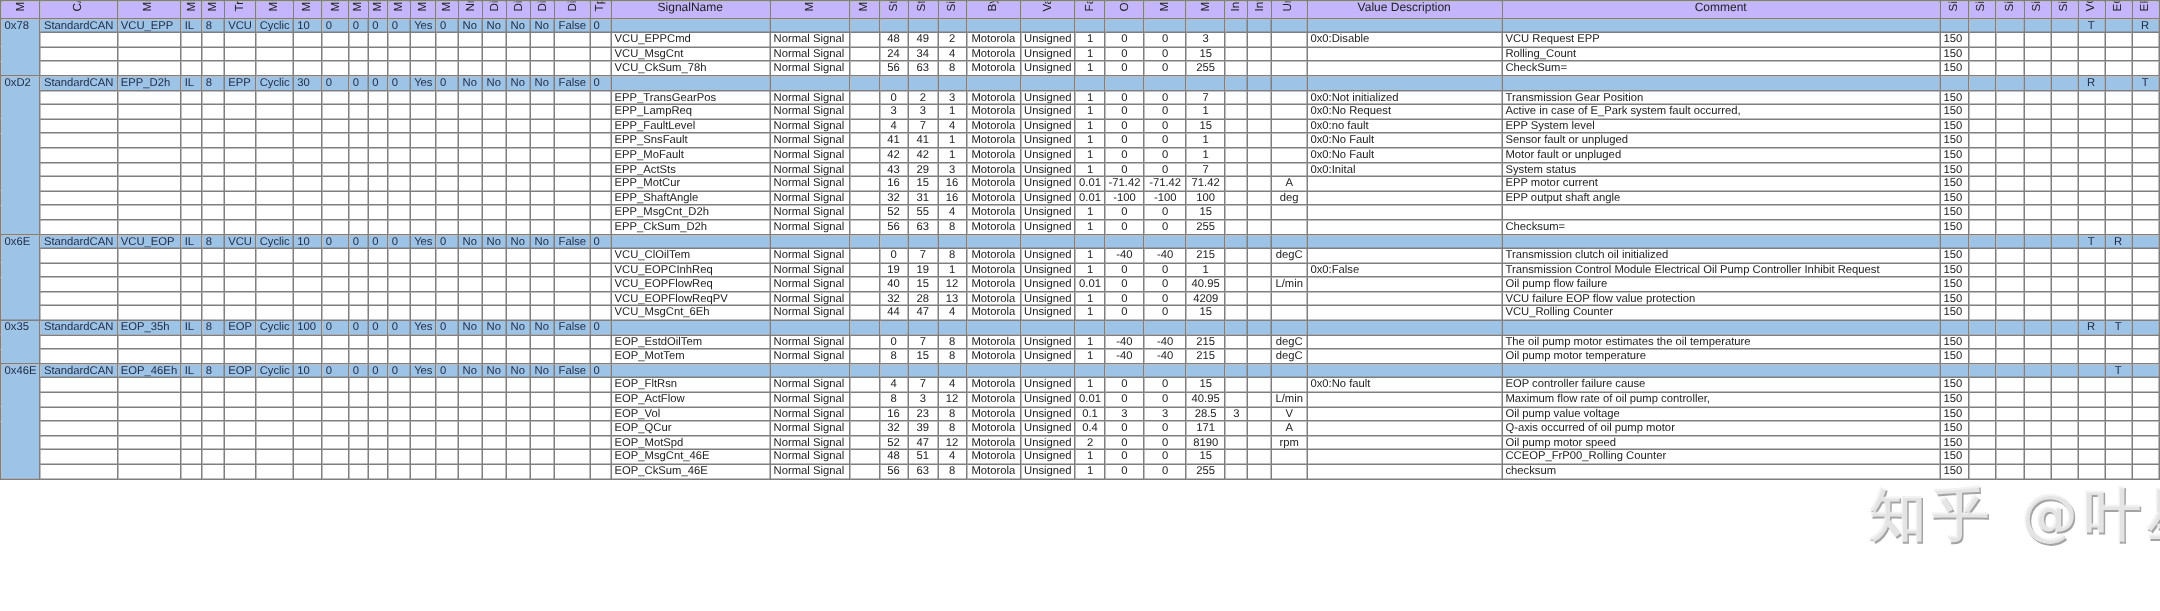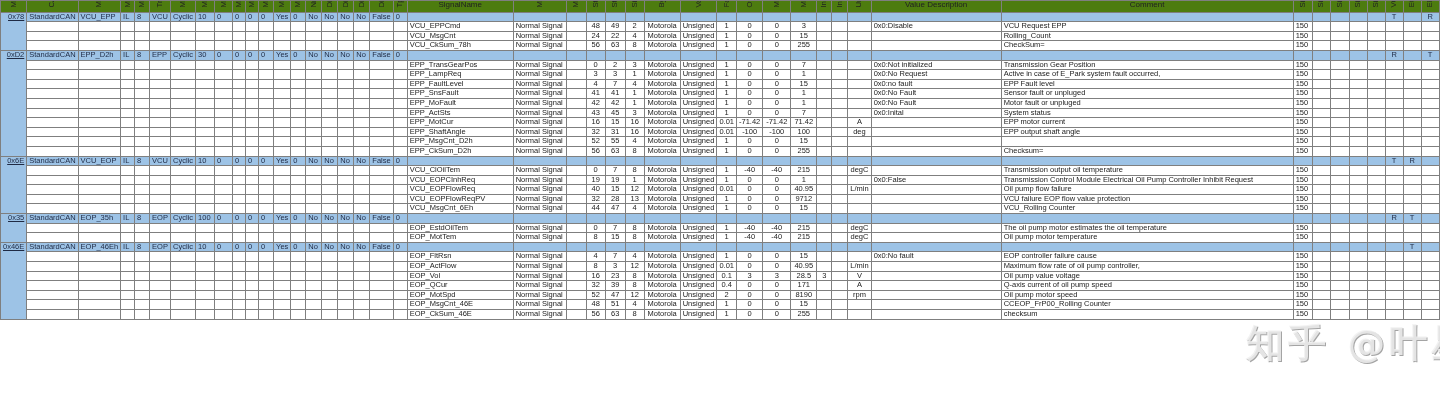--- a/index.html
+++ b/index.html
@@ -3,26 +3,26 @@
 <meta charset="utf-8">
 <style>
   html, body { margin: 0; padding: 0; background: #ffffff; }
   body { width: 1440px; height: 407px; overflow: hidden; position: relative;
          font-family: "Liberation Sans", sans-serif; }
   table.sheet { border-collapse: collapse; table-layout: fixed; position: absolute; left: 0; top: 0; }
   table.sheet td, table.sheet th {
     border: 1px solid #7f7f7f; padding: 0 2px; overflow: hidden; white-space: nowrap;
     font-size: 7.5px; line-height: 8.6px; height: 8.6px; color: #222; font-weight: normal;
   }
-  thead th { background: #4d7c0f; height: 94px; vertical-align: bottom; position: relative; padding: 0; margin-top: 12px; }
+  thead th { background: #c4b5fd; height: 94px; vertical-align: bottom; position: relative; padding: 0; margin-top: 12px; }
   thead th .rot { position: absolute; left: 50%; bottom: 4px; transform-origin: left bottom;
                   transform: rotate(-90deg) translateY(50%); white-space: nowrap; font-size: 7.8px; color: #222; }
   thead th .flat { display: block; text-align: center; font-size: 8px; padding-bottom: 2px; }
   tr.msg td { background: #9dc3e6; color: #1f2a44; }
-  td.msgid { background: #9dc3e6; text-align: right; vertical-align: top; color: #1f2a44; text-decoration: underline; }
+  td.msgid { background: #9dc3e6; text-align: left; vertical-align: top; color: #1f2a44; }
   td.num { text-align: center; }
   td.thick-l { border-left: 1.5px solid #404040; }
   .watermark { position: absolute; left: 1210px; top: 318px; font-size: 38px; font-weight: bold;
                color: rgba(240,240,240,0.85); letter-spacing: 4px; pointer-events: none;
                text-shadow: 1px 1px 0 rgba(90,90,90,0.55), -1px -1px 0 rgba(255,255,255,0.6);
                font-family: "DejaVu Sans", sans-serif; white-space: nowrap; margin-left: 36px; }
 </style>
 </head>
 <body>
 
@@ -324,21 +324,21 @@
         <td class=""></td>
         <td class=""></td>
         <td class=""></td>
         <td class=""></td>
         <td class=""></td>
         <td class=""></td>
         <td class="">VCU_MsgCnt</td>
         <td class="">Normal Signal</td>
         <td class="num thick-l"></td>
         <td class="num">24</td>
-        <td class="num">22</td>
+        <td class="num">34</td>
         <td class="num">4</td>
         <td class="num">Motorola</td>
         <td class="num">Unsigned</td>
         <td class="num">1</td>
         <td class="num">0</td>
         <td class="num">0</td>
         <td class="num">15</td>
         <td class="num"></td>
         <td class="num"></td>
         <td class="num"></td>
@@ -567,21 +567,21 @@
         <td class="num">Motorola</td>
         <td class="num">Unsigned</td>
         <td class="num">1</td>
         <td class="num">0</td>
         <td class="num">0</td>
         <td class="num">15</td>
         <td class="num"></td>
         <td class="num"></td>
         <td class="num"></td>
         <td class="">0x0:no fault</td>
-        <td class="">EPP Fault level</td>
+        <td class="">EPP System level</td>
         <td class="thick-l">150</td>
         <td class=""></td>
         <td class=""></td>
         <td class=""></td>
         <td class=""></td>
         <td class="num"></td>
         <td class="num"></td>
         <td class="num"></td>
       </tr>
       <tr>
@@ -693,21 +693,21 @@
         <td class=""></td>
         <td class=""></td>
         <td class=""></td>
         <td class=""></td>
         <td class=""></td>
         <td class=""></td>
         <td class="">EPP_ActSts</td>
         <td class="">Normal Signal</td>
         <td class="num thick-l"></td>
         <td class="num">43</td>
-        <td class="num">45</td>
+        <td class="num">29</td>
         <td class="num">3</td>
         <td class="num">Motorola</td>
         <td class="num">Unsigned</td>
         <td class="num">1</td>
         <td class="num">0</td>
         <td class="num">0</td>
         <td class="num">7</td>
         <td class="num"></td>
         <td class="num"></td>
         <td class="num"></td>
@@ -982,21 +982,21 @@
         <td class="num">Motorola</td>
         <td class="num">Unsigned</td>
         <td class="num">1</td>
         <td class="num">-40</td>
         <td class="num">-40</td>
         <td class="num">215</td>
         <td class="num"></td>
         <td class="num"></td>
         <td class="num">degC</td>
         <td class=""></td>
-        <td class="">Transmission output oil temperature</td>
+        <td class="">Transmission clutch oil initialized</td>
         <td class="thick-l">150</td>
         <td class=""></td>
         <td class=""></td>
         <td class=""></td>
         <td class=""></td>
         <td class="num"></td>
         <td class="num"></td>
         <td class="num"></td>
       </tr>
       <tr>
@@ -1115,21 +1115,21 @@
         <td class="">Normal Signal</td>
         <td class="num thick-l"></td>
         <td class="num">32</td>
         <td class="num">28</td>
         <td class="num">13</td>
         <td class="num">Motorola</td>
         <td class="num">Unsigned</td>
         <td class="num">1</td>
         <td class="num">0</td>
         <td class="num">0</td>
-        <td class="num">9712</td>
+        <td class="num">4209</td>
         <td class="num"></td>
         <td class="num"></td>
         <td class="num"></td>
         <td class=""></td>
         <td class="">VCU failure  EOP flow value protection</td>
         <td class="thick-l">150</td>
         <td class=""></td>
         <td class=""></td>
         <td class=""></td>
         <td class=""></td>
@@ -1536,21 +1536,21 @@
         <td class="num">Motorola</td>
         <td class="num">Unsigned</td>
         <td class="num">0.4</td>
         <td class="num">0</td>
         <td class="num">0</td>
         <td class="num">171</td>
         <td class="num"></td>
         <td class="num"></td>
         <td class="num">A</td>
         <td class=""></td>
-        <td class="">Q-axis current of oil pump speed</td>
+        <td class="">Q-axis occurred of oil pump motor</td>
         <td class="thick-l">150</td>
         <td class=""></td>
         <td class=""></td>
         <td class=""></td>
         <td class=""></td>
         <td class="num"></td>
         <td class="num"></td>
         <td class="num"></td>
       </tr>
       <tr>

